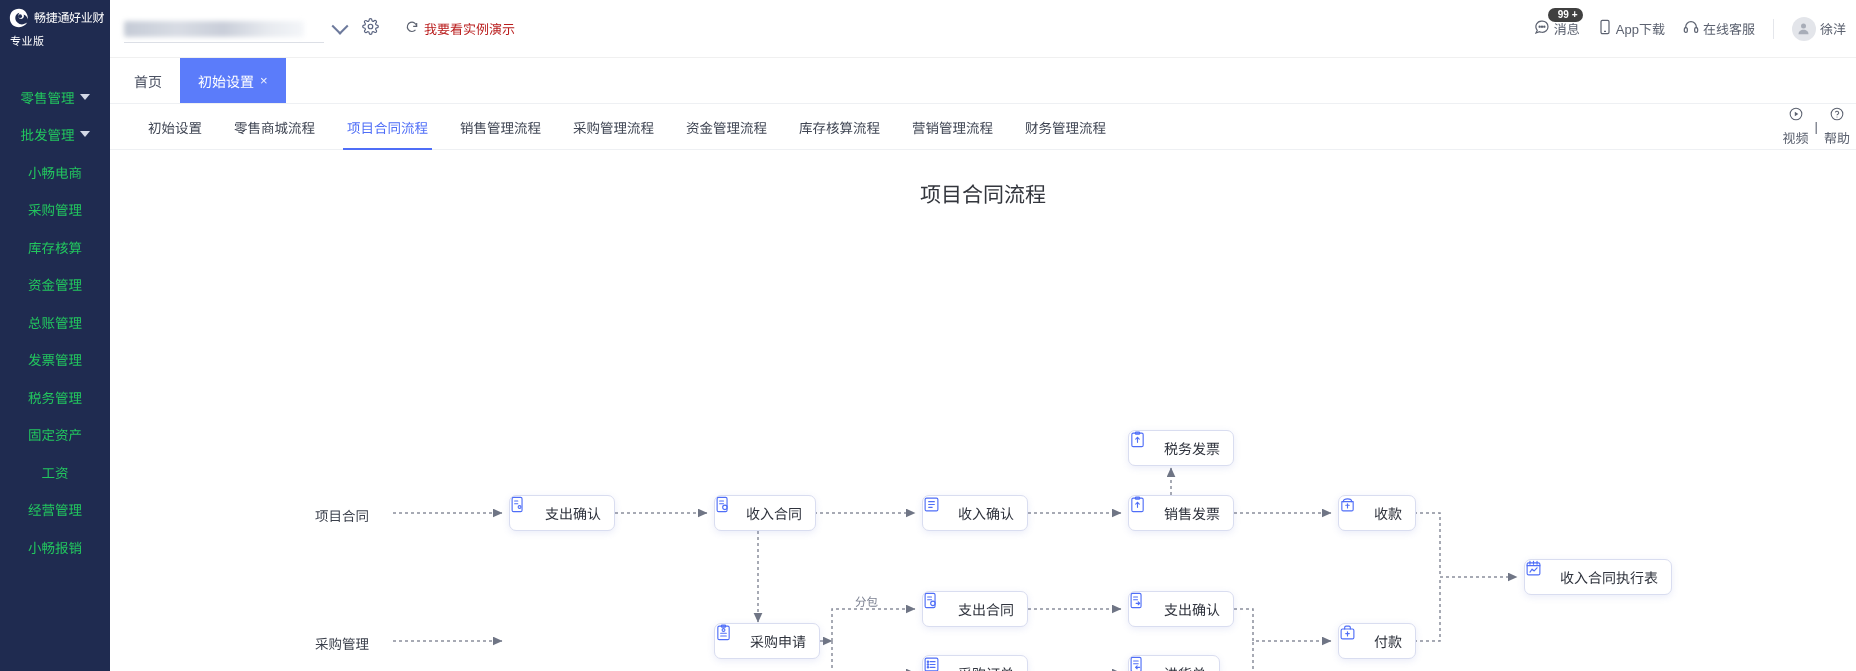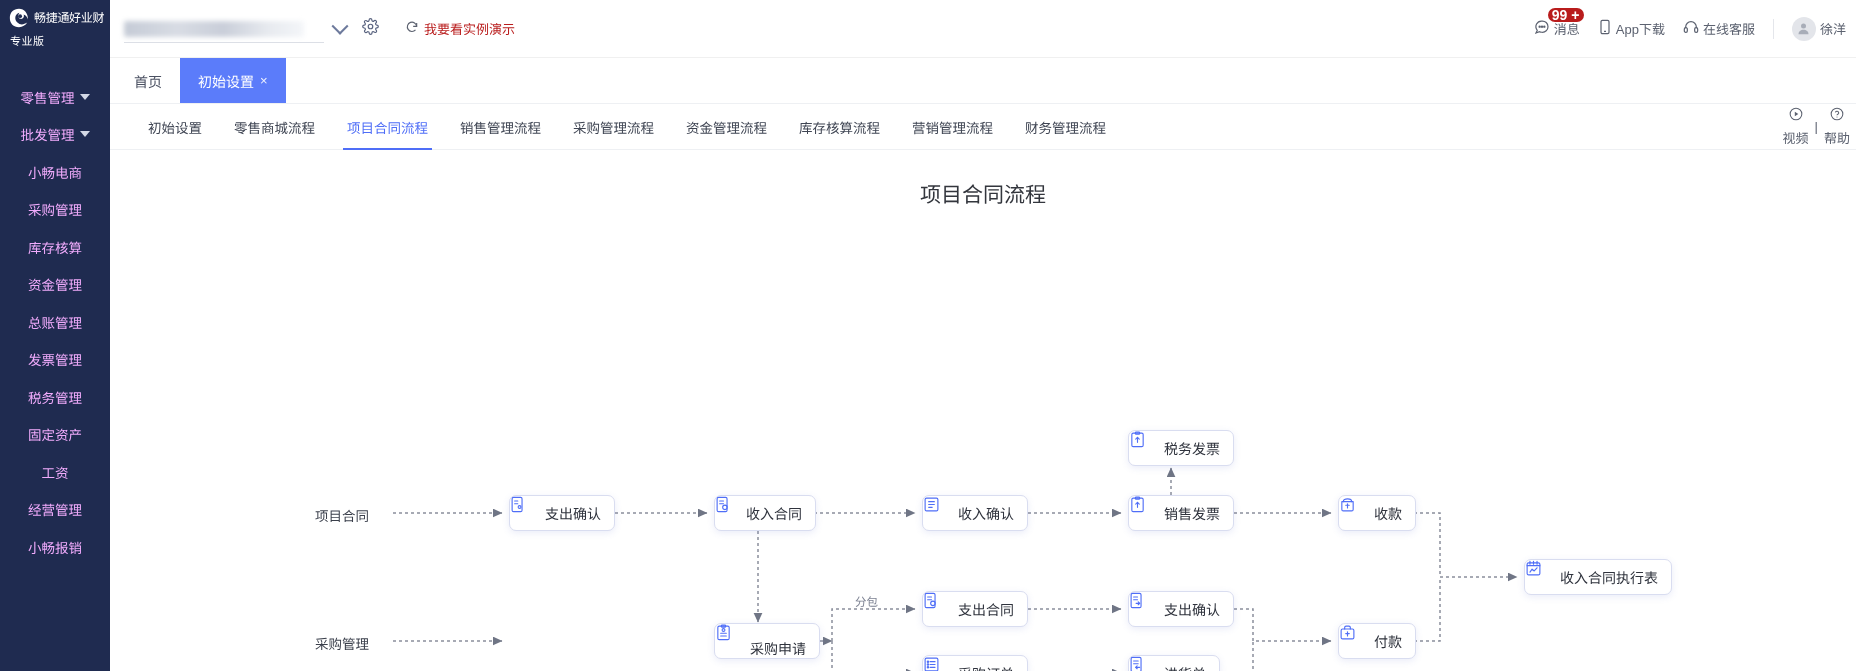--- a/index.html
+++ b/index.html
@@ -32,21 +32,21 @@
     letter-spacing: -0.3px; line-height: 22px;
   }
   .brand-sub {
     font-size: 11px; color: #ffffff; margin-top: 3px; padding-left: 2px;
     letter-spacing: 0.5px;
   }
   .menu { padding-top: 20px; }
   .menu-item {
     height: 37.5px;
     display: flex; align-items: center; justify-content: center;
-    color: #f0abfc; font-size: 13.5px;
+    color: #22c55e; font-size: 13.5px;
     cursor: pointer; white-space: nowrap;
     gap: 5px;
   }
   .caret {
     width: 0; height: 0;
     border-left: 5px solid transparent;
     border-right: 5px solid transparent;
     border-top: 6px solid #d3d8e6;
     display: inline-block;
   }
@@ -84,22 +84,22 @@
     margin-left: 26px; display: flex; align-items: center; gap: 5px;
     color: #b91c1c; font-size: 13px; cursor: pointer;
   }
   .topbar-right {
     margin-left: auto; display: flex; align-items: center; gap: 18px;
     padding-right: 10px; color: #5c6270; font-size: 13px;
   }
   .tb-item { display: flex; align-items: center; gap: 4px; cursor: pointer; position: relative; white-space: nowrap; }
   .badge {
     position: absolute; top: -11px; left: 14px;
-    background: #b91c1c; color: #fff; font-size: 14px;
-    border-radius: 9px; padding: 1px 5px 1px 4px; line-height: 12px;
+    background: #404040; color: #fff; font-size: 10px;
+    border-radius: 9px; padding: 1px 5px 1px 10px; line-height: 12px;
     font-weight: bold; white-space: nowrap;
   }
   .divider-v { width: 1px; height: 20px; background: #e4e6eb; }
   .avatar {
     width: 24px; height: 24px; border-radius: 50%; background: #e3e5ea;
     display: flex; align-items: center; justify-content: center; color: #a8adb8;
   }
   .user-name { font-size: 13px; color: #5c6270; }
 
   
@@ -485,21 +485,21 @@
                 <rect x="3" y="4" width="18" height="17" rx="2"></rect>
                 <line x1="3" y1="8" x2="21" y2="8"></line>
                 <line x1="7" y1="2" x2="7" y2="6"></line>
                 <line x1="12" y1="2" x2="12" y2="6"></line>
                 <line x1="17" y1="2" x2="17" y2="6"></line>
                 <polyline points="7,17 10,13 13,15.5 17,11"></polyline>
               </svg>
             </span>
             <span>收入合同执行表</span>
           </div>
-          <div class="node" style="left: 604px; top: 473px; align-items: flex-end;">
+          <div class="node" style="left: 604px; top: 473px;">
             <span class="nicon">
               <svg width="17" height="17" viewBox="0 0 24 24" fill="none" stroke="#4f6ef7" stroke-width="1.6" stroke-linecap="round" stroke-linejoin="round">
                 <rect x="4" y="3" width="16" height="19" rx="2"></rect>
                 <rect x="9" y="1.5" width="6" height="3" rx="1"></rect>
                 <line x1="8" y1="13" x2="16" y2="13"></line>
                 <line x1="8" y1="17" x2="16" y2="17"></line>
                 <circle cx="12" cy="8.5" r="2"></circle>
               </svg>
             </span>
             <span>采购申请</span>

